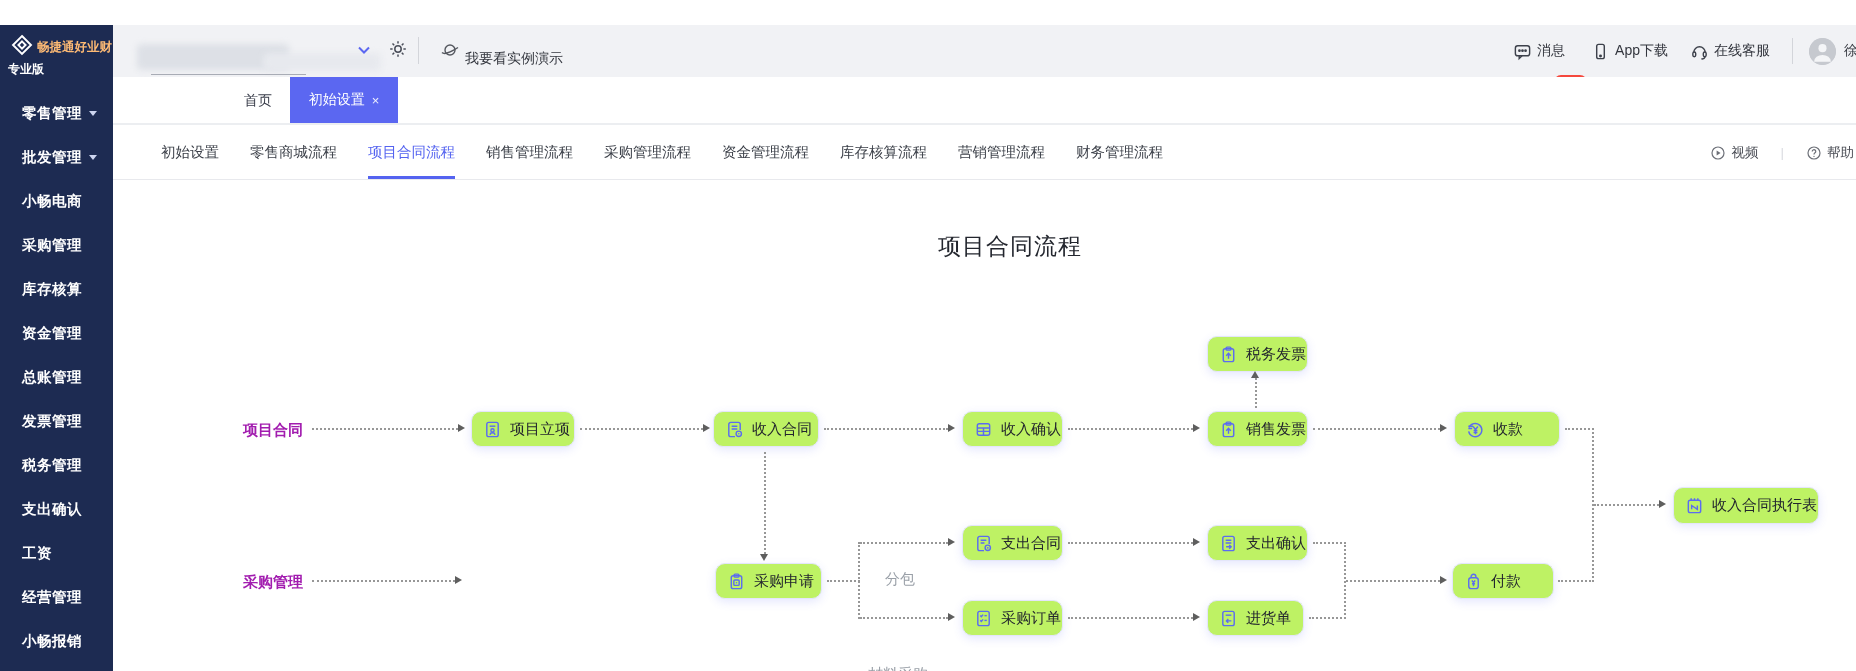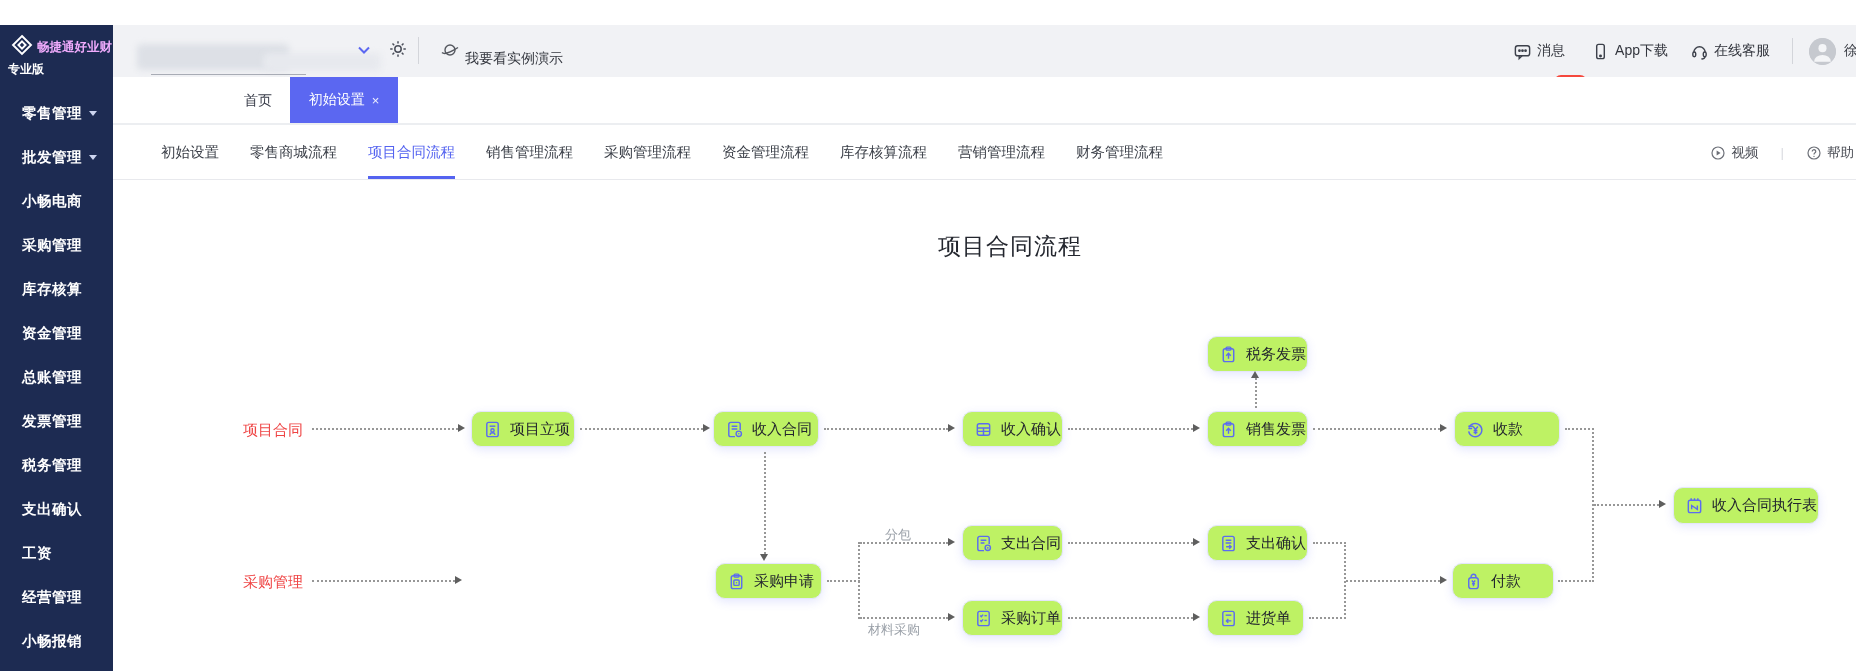--- a/index.html
+++ b/index.html
@@ -4,21 +4,21 @@
 <style>
   * { margin:0; padding:0; box-sizing:border-box; }
   html,body { width:1856px; height:671px; overflow:hidden; background:#fff;
     font-family:"Liberation Sans","DejaVu Sans",sans-serif; }
   #stage { position:relative; width:1856px; height:671px; background:#fff; }
 
   
   .sidebar { position:absolute; left:0; top:25px; bottom:0; width:113px; background:#1d2b52; z-index:5; }
   .logo-row { position:relative; height:54px; }
   .logo-mark { position:absolute; left:10px; top:8px; width:24px; height:24px; color:#fff; }
-  .logo-name { position:absolute; left:37px; top:14px; width:76px; font-size:12.5px; font-weight:bold; color:#f0abfc; white-space:nowrap; overflow:hidden; }
+  .logo-name { position:absolute; left:37px; top:14px; width:76px; font-size:12.5px; font-weight:bold; color:#fdba74; white-space:nowrap; overflow:hidden; }
   .logo-edition { position:absolute; left:8px; top:36px; font-size:12px; font-weight:bold; color:#fff; }
   .menu { position:absolute; top:66px; left:0; right:0; }
   .menu-item { height:44px; display:flex; align-items:center; padding-left:22px; color:#ffffff; font-size:14.5px; font-weight:600; letter-spacing:.5px; cursor:pointer; }
   .menu-item .caret { width:0; height:0; margin-left:7px; border-left:4.5px solid transparent; border-right:4.5px solid transparent; border-top:5.5px solid #cdd5f0; }
 
   
   .top-sliver { position:absolute; left:0; top:0; width:100%; height:25px; background:#fff; }
 
   
   .topbar { position:absolute; left:113px; right:0; top:25px; height:52px; background:#f1f2f5; overflow:hidden; }
@@ -53,22 +53,22 @@
   .subtab { display:flex; align-items:center; font-size:14.5px; color:#3c4049; border-bottom:3px solid transparent; padding-top:3px; cursor:pointer; white-space:nowrap; }
   .subtab.active { color:#5463f0; border-bottom-color:#5463f0; }
   .subnav-right { position:absolute; right:2px; top:0; height:55px; display:flex; align-items:center; gap:18px; font-size:13.5px; color:#4a4d55; }
   .subnav-right svg { width:16px; height:16px; color:#6d7078; }
   .sn-div { color:#d9dbe0; margin:0 4px; }
   .sn-link { display:flex; align-items:center; gap:5px; cursor:pointer; }
 
   
   .canvas { position:absolute; left:113px; right:0; top:180px; bottom:0; background:#fff; }
   .flow-title { position:absolute; left:938px; top:231px; font-size:23px; letter-spacing:1px; color:#23262e; font-weight:500; }
-  .flow-label { position:absolute; font-size:15px; font-weight:normal; color:#ef4444; }
-  .edge-label { position:absolute; font-size:13px; color:#9aa0a8; }
+  .flow-label { position:absolute; font-size:15px; font-weight:bold; color:#a21caf; }
+  .edge-label { position:absolute; font-size:15px; color:#9aa0a8;margin-top:44px; }
   .node { position:absolute; height:36px; background:#bef264; border:1px solid #e4e6fa; border-radius:10px;
     box-shadow:0 3px 10px rgba(92,106,240,.16); display:flex; align-items:center; padding:0 11px; gap:8px;
     font-size:15px; color:#23262e; font-weight:500; cursor:pointer; white-space:nowrap; }
   .node svg { width:19px; height:19px; color:#5b6cf0; flex:none; }
   .hline { position:absolute; height:0; border-top:2px dotted #979797; }
   .vline { position:absolute; width:0; border-left:2px dotted #979797; }
   .arr-r { position:absolute; width:0; height:0; border-left:7px solid #5e5e5e; border-top:4.5px solid transparent; border-bottom:4.5px solid transparent; }
   .arr-u { position:absolute; width:0; height:0; border-bottom:7px solid #5e5e5e; border-left:4.5px solid transparent; border-right:4.5px solid transparent; }
   .arr-d { position:absolute; width:0; height:0; border-top:7px solid #5e5e5e; border-left:4.5px solid transparent; border-right:4.5px solid transparent; }
 </style>

